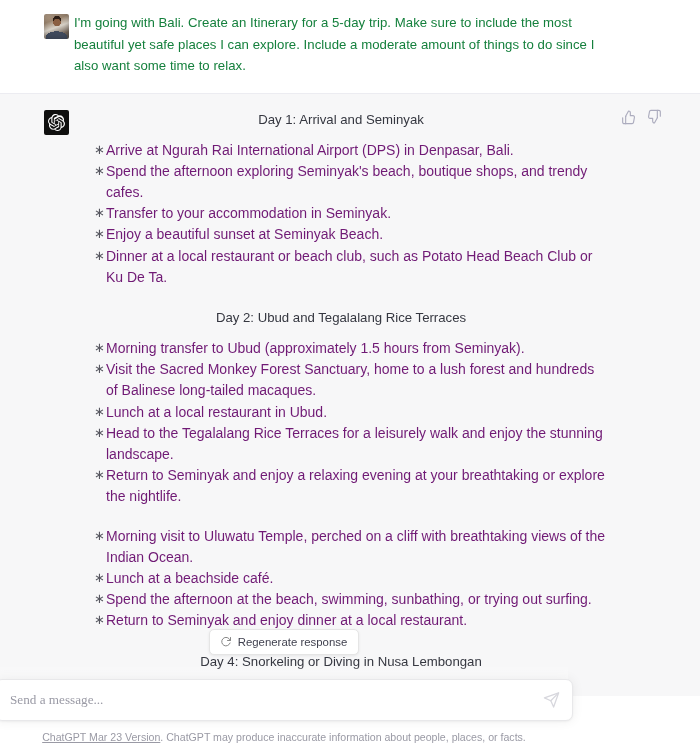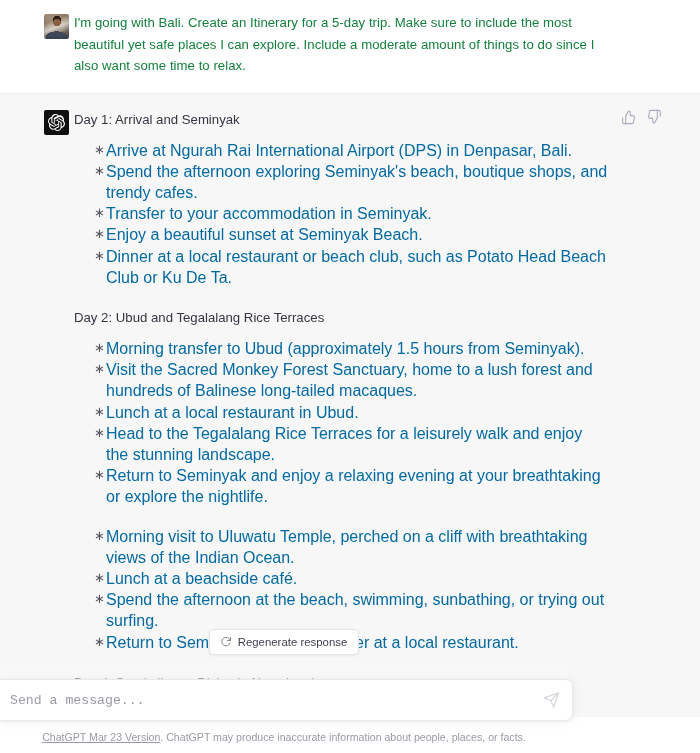--- a/index.html
+++ b/index.html
@@ -102,33 +102,34 @@
     margin: 0;
     letter-spacing: .003em;
   }
 
   .assistant-heading {
     font-size: 13.2px;
     line-height: 21px;
     color: #353740;
     margin: 0 0 0 0;
     padding-top: 1px;
+    text-align: center;
   }
   .assistant-heading + .assistant-list { margin-top: 10px; }
 
   .assistant-list {
     list-style: none;
     margin: 0 0 18px 0;
     padding: 0 0 0 20px;
   }
   .assistant-list li {
     position: relative;
-    font-size: 16px;
+    font-size: 14px;
     line-height: 21.2px;
-    color: #0369a1;
+    color: #701a75;
     margin: 0 0 0 0;
     padding: 0 0 0 12px;
   }
   .assistant-list li::before {
     content: "\2217";
     position: absolute;
     left: 0;
     top: -1px;
     color: #55565f;
     font-size: 13px;
@@ -216,21 +217,21 @@
     box-shadow: 0 0 12px rgba(0,0,0,.07), 0 1px 2px rgba(0,0,0,.04);
     height: 42px;
     padding: 0 42px 0 14px;
     box-sizing: border-box;
   }
   .input-field {
     border: 0;
     outline: 0;
     background: transparent;
     width: 100%;
-    font-family: Liberation Mono, monospace;
+    font-family: Liberation Serif, serif;
     font-size: 13.2px;
     color: #353740;
     padding: 0;
   }
   .input-field::placeholder { color: #9a9aa5; }
 
   .send-btn {
     position: absolute;
     right: 12px;
     top: 50%;

